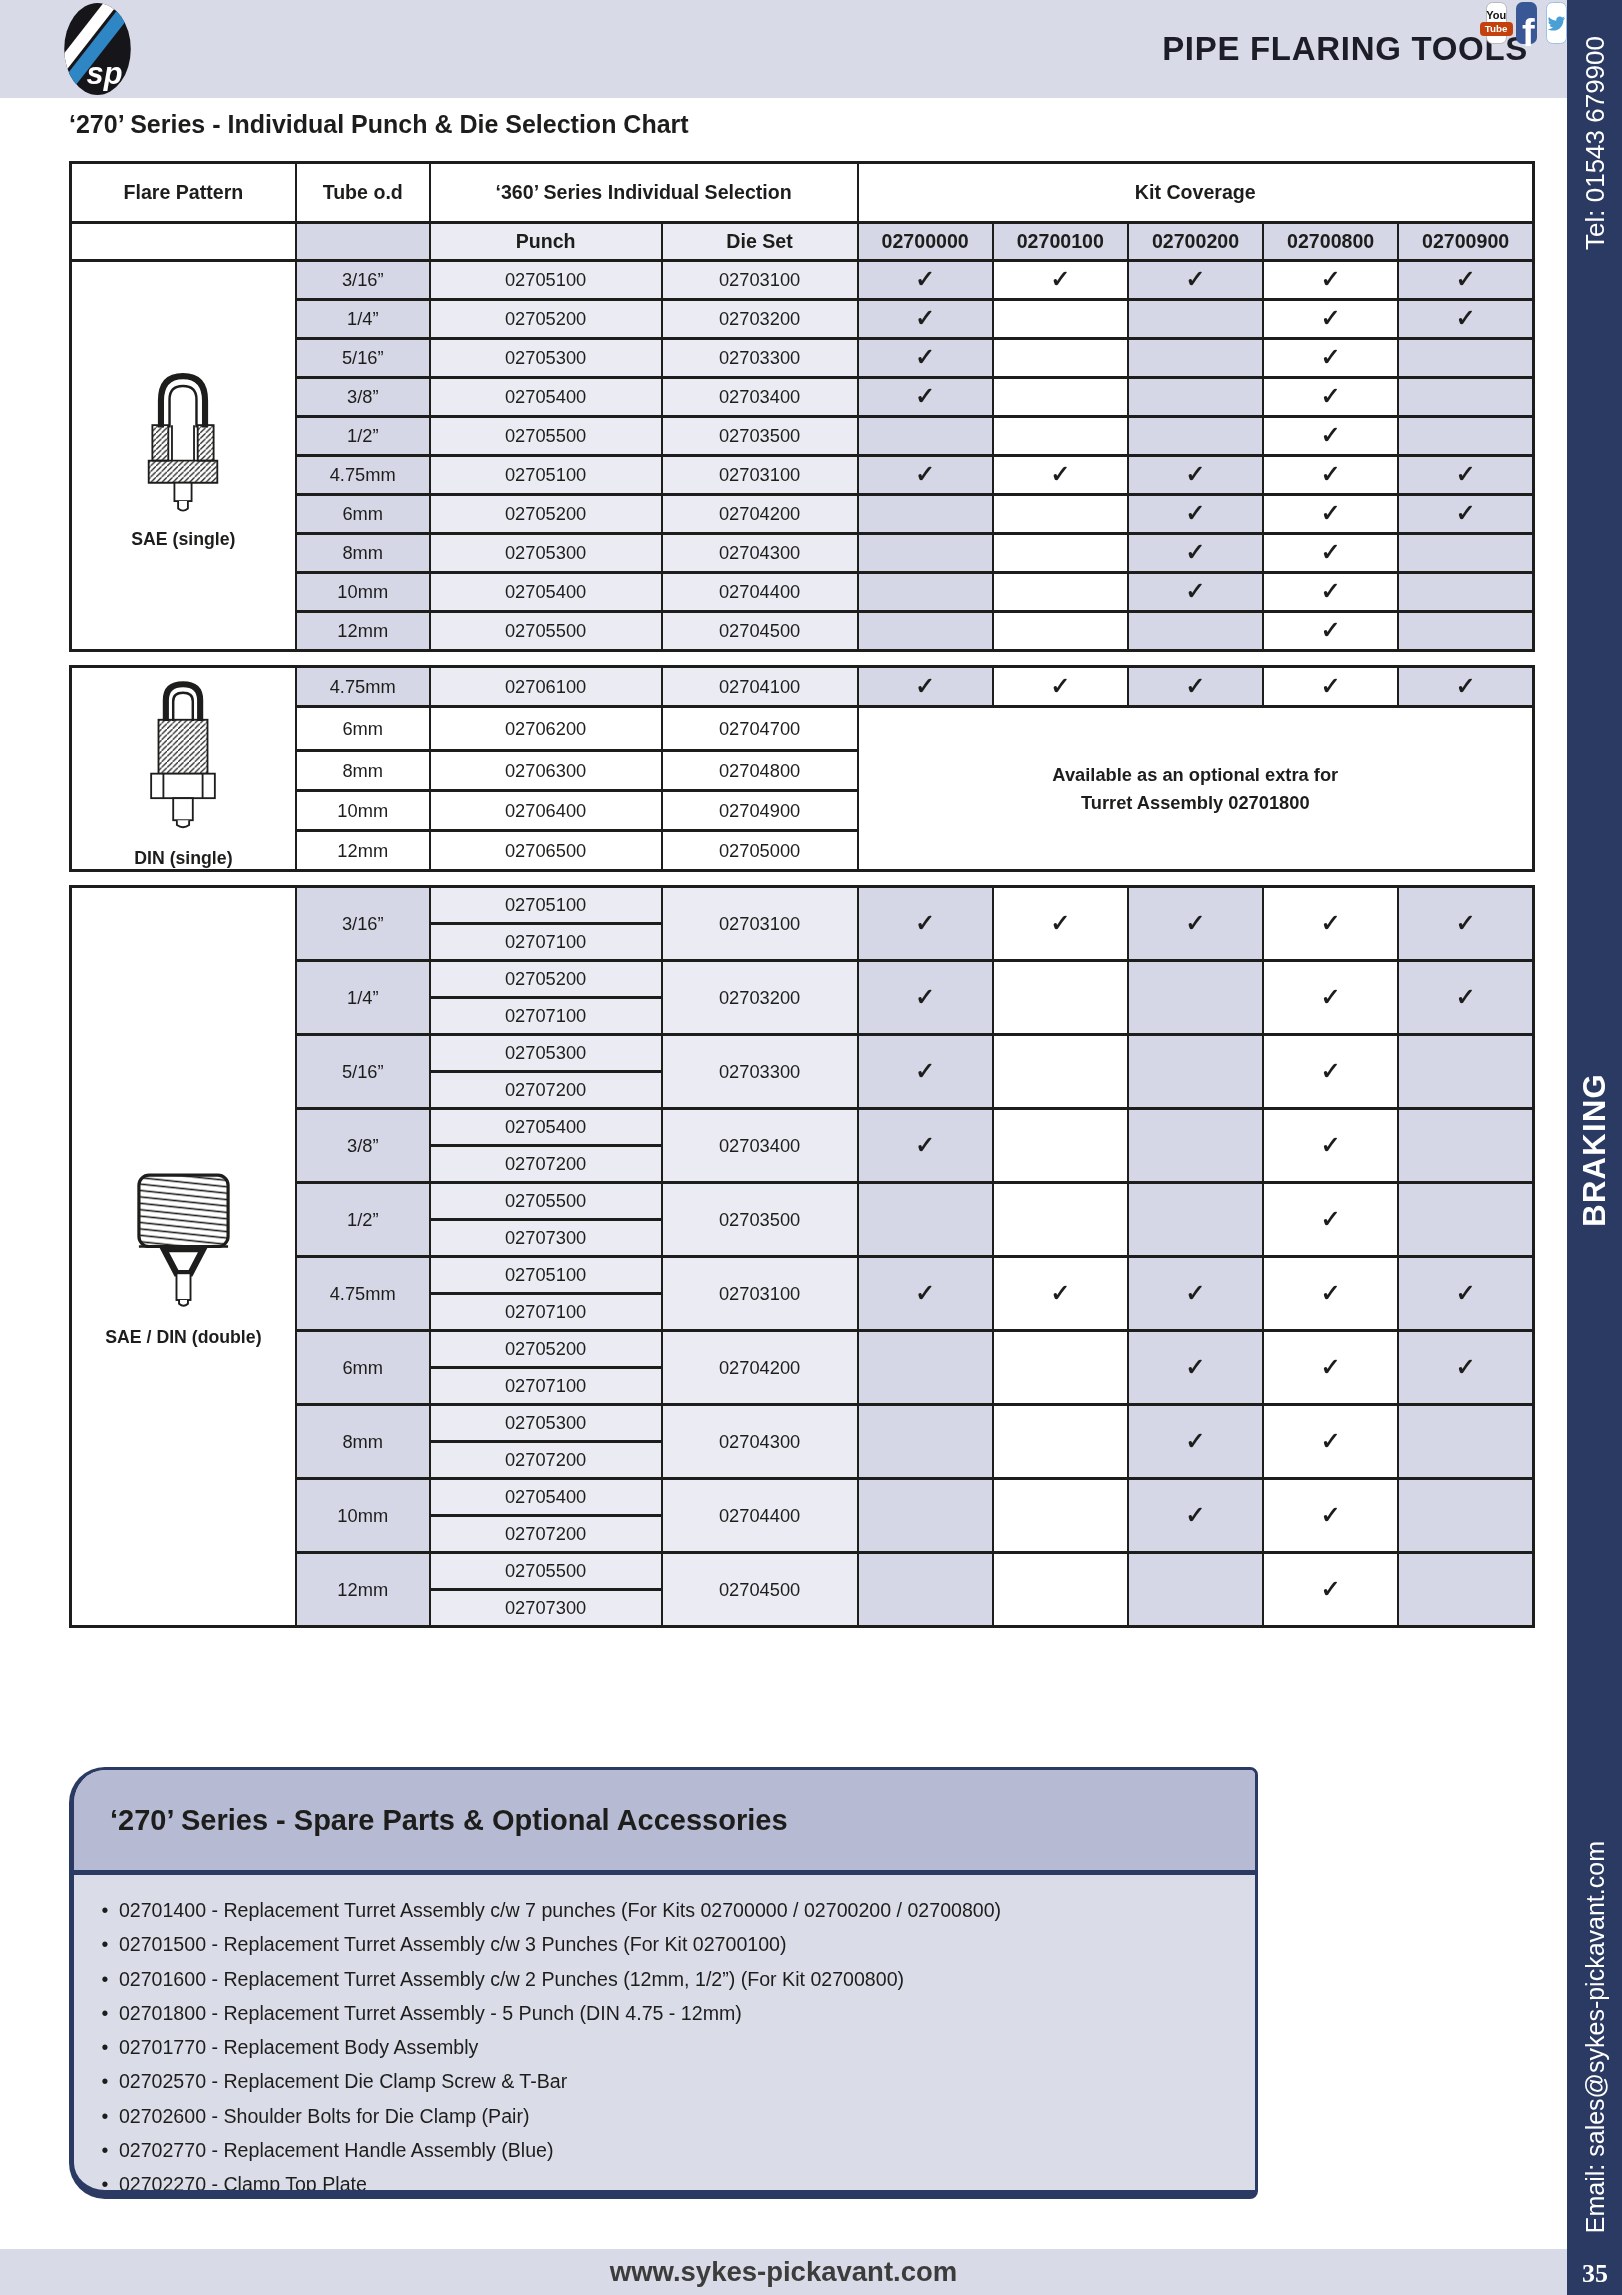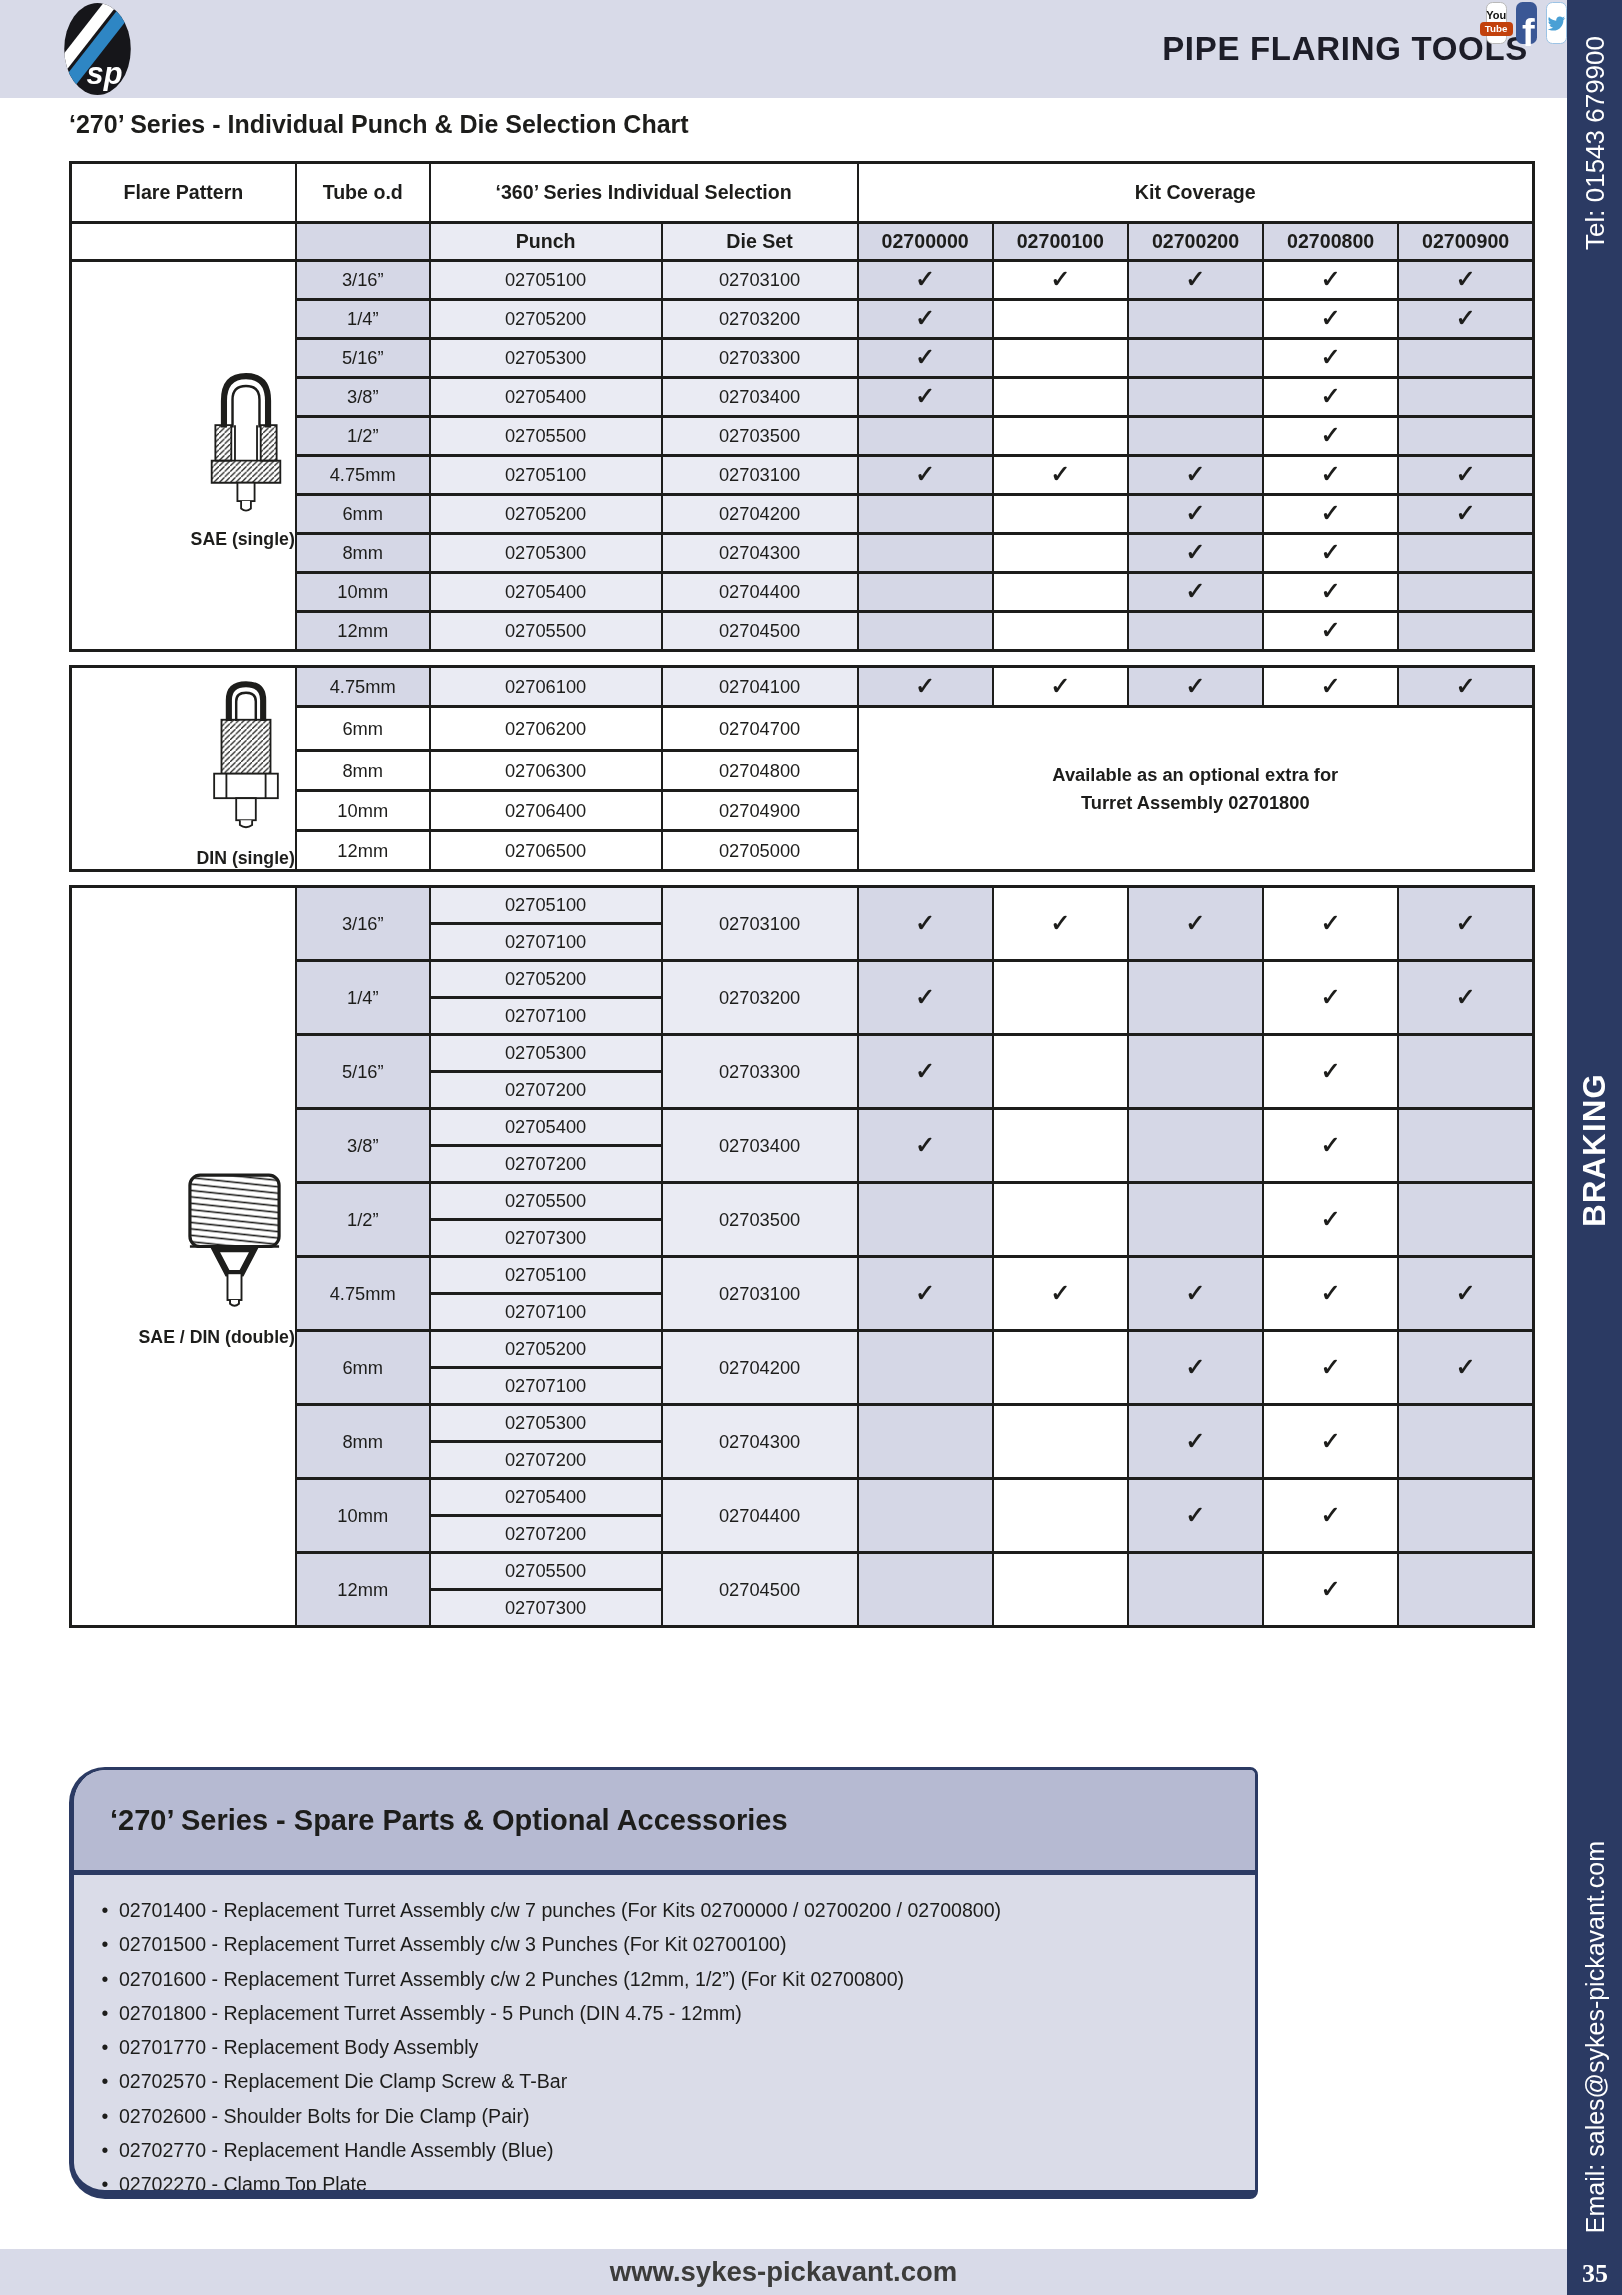--- a/index.html
+++ b/index.html
@@ -36,21 +36,21 @@
   .t-sae thead tr.hr2{height:38px;}
   .t-sae tbody tr{height:39px;}
   .t-din tbody tr{height:40px;}
   .t-dbl tbody tr{height:37px;}
   .dark{background:#d5d7e6 !important;}
   .light{background:#eaebf3 !important;}
   .kit-num{font-size:18.3px;}
   .check{font-size:23.6px;font-weight:bold;line-height:1;}
   .note-cell{font-weight:bold;font-size:20px;line-height:27.5px;}
   .flare-cell{background:#fff;}
-  .flare-wrap{display:flex;flex-direction:column;align-items:flex-end;justify-content:center;gap:14.4px;}
+  .flare-wrap{display:flex;flex-direction:column;align-items:center;justify-content:center;gap:14.4px;}
   .flare-svg{display:block;}
   .flare-label{font-size:17.7px;font-weight:bold;}
 
   
   .spares{position:absolute;left:69px;top:1767px;width:1189px;height:432px;box-sizing:border-box;
           border:3.9px solid #2b3a63;border-left-width:5.9px;border-bottom-width:9.2px;
           border-radius:36px 7.9px 7.9px 36px;background:#dadce8;overflow:hidden;}
   .spares-head{height:105px;background:#b6bad2;border-bottom:5.9px solid #2b3a63;
                display:flex;align-items:center;padding-left:36px;box-sizing:border-box;}
   .spares-title{font-size:29px;font-weight:bold;color:#1d1d1b;}

